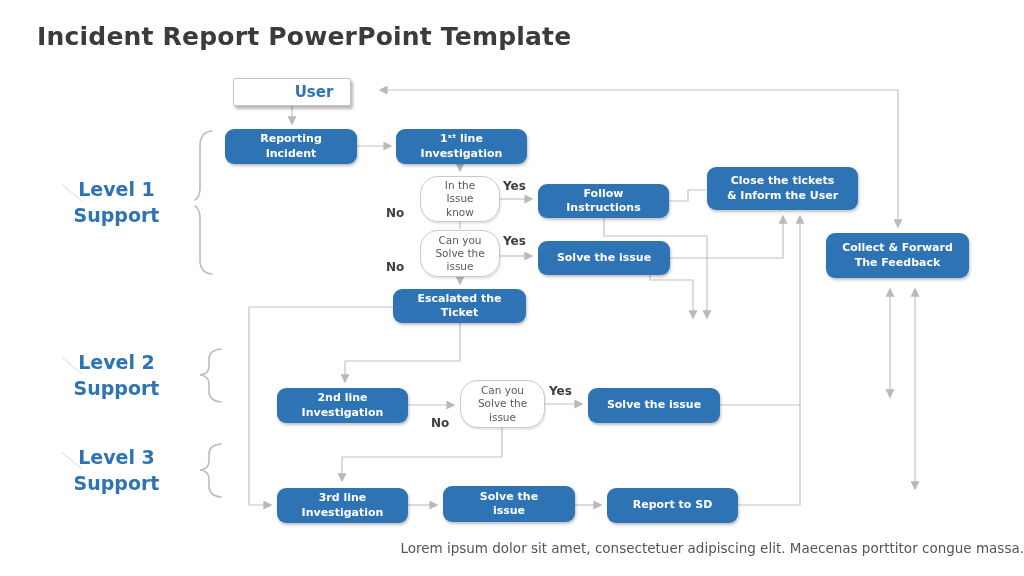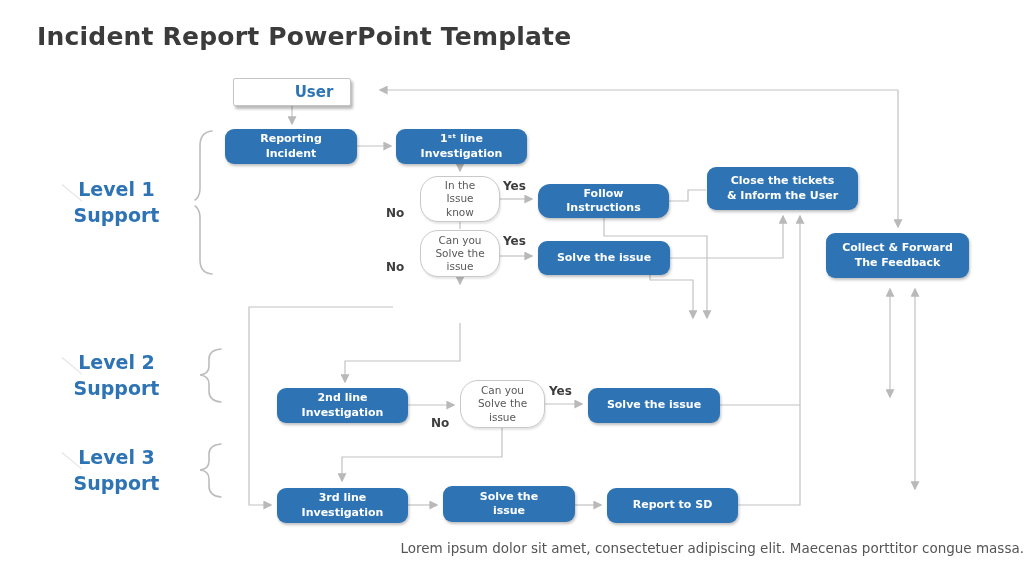--- a/index.html
+++ b/index.html
@@ -82,35 +82,37 @@
   <div class="node" style="left:225px;top:129px;width:132px;height:35px;">Reporting
 Incident</div>
 
   <div class="node" style="left:396px;top:129px;width:131px;height:35px;">1ˢᵗ line
 Investigation</div>
 
   <div class="dec" style="left:420px;top:176px;width:80px;height:46px;">In the
 Issue
 know</div>
 
-  <div class="node" style="left:538px;top:184px;width:131px;height:34px;border-radius:12px;">Follow
+  <div class="node" style="left:538px;top:184px;width:131px;height:34px;">Follow
 Instructions</div>
 
   <div class="node" style="left:707px;top:167px;width:151px;height:43px;">Close the tickets
 &amp; Inform the User</div>
 
   <div class="dec" style="left:420px;top:230px;width:80px;height:47px;">Can you
 Solve the
 issue</div>
 
   <div class="node" style="left:538px;top:241px;width:132px;height:34px;">Solve the issue</div>
 
   <div class="node" style="left:826px;top:233px;width:143px;height:45px;">Collect &amp; Forward
 The Feedback</div>
 
+  <div class="node" style="left:393px;top:289px;width:133px;height:34px;">Escalated the
+Ticket</div>
 
 
   <div class="node" style="left:277px;top:388px;width:131px;height:35px;">2nd line
 Investigation</div>
 
   <div class="dec" style="left:460px;top:380px;width:85px;height:48px;">Can you
 Solve the
 issue</div>
 
   <div class="node" style="left:588px;top:388px;width:132px;height:35px;">Solve the issue</div>

